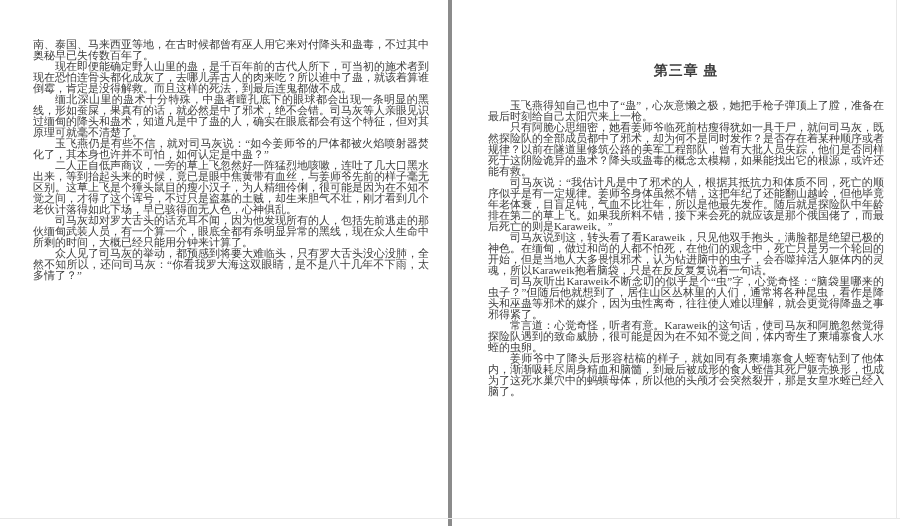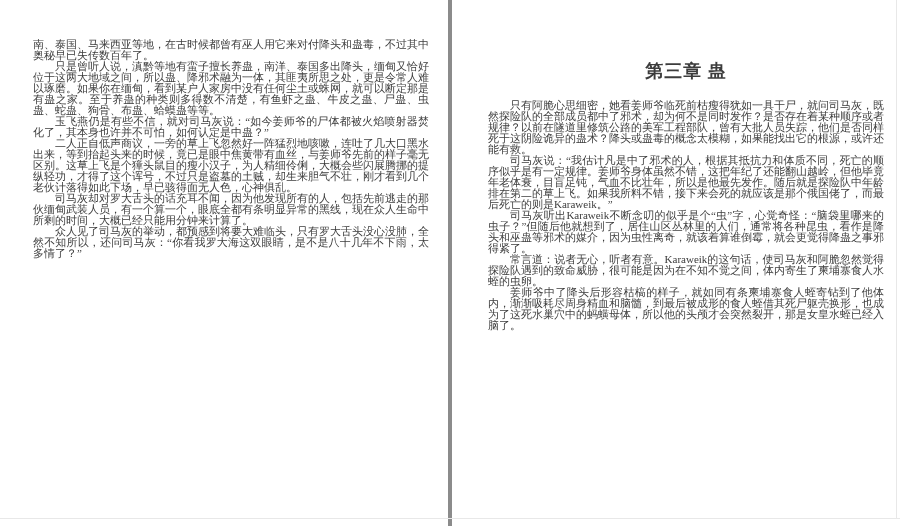--- a/index.html
+++ b/index.html
@@ -31,21 +31,21 @@
   .frame-bottom{
     position:absolute;left:0;top:518px;width:900px;height:1px;
     background:var(--frame);
   }
   .frame-right{
     position:absolute;left:896px;top:0;width:1px;height:519px;
     background:var(--frame);
   }
   .chapter-title{
     margin:0 0 19px 0;
-    font-size:18px;
+    font-size:14px;
     font-weight:bold;
     line-height:20px;
     text-align:center;
     letter-spacing:1px;
   }
   .page-body{
     font-size:11px;
     line-height:11px;
     text-align:justify;
     letter-spacing:0;
@@ -53,36 +53,39 @@
   .para{margin:0;}
   .para.indent{text-indent:2em;}
 </style>
 </head>
 <body>
 
 <div class="reader">
   <div class="page page-left">
     <div class="page-body">
         <p class="para">南、泰国、马来西亚等地，在古时候都曾有巫人用它来对付降头和蛊毒，不过其中奥秘早已失传数百年了。</p>
-        <p class="para indent">只是曾听人说，滇黔等地有蛮子擅长养蛊，南洋、泰国多出降头，缅甸又恰好位于这两大地域之间，所以蛊、降邪术融为一体，其匪夷所思之处，更是令常人难以琢磨。如果你在缅甸，看到某户人家房中没有任何尘土或蛛网，就可以断定那是有蛊之家。至于养蛊的种类则多得数不清楚，有鱼虾之蛊、牛皮之蛊、尸蛊、虫蛊、蛇蛊、狗骨、布蛊、蛤蟆蛊等等。</p>
+        <p class="para indent">现在即便能确定野人山里的蛊，是千百年前的古代人所下，可当初的施术者到现在恐怕连骨头都化成灰了，去哪儿弄古人的肉来吃？所以谁中了蛊，就该着算谁倒霉，肯定是没得解救。而且这样的死法，到最后连鬼都做不成。</p>
+        <p class="para indent">缅北深山里的蛊术十分特殊，中蛊者瞳孔底下的眼球都会出现一条明显的黑线，形如蚕屎，果真有的话，就必然是中了邪术，绝不会错。司马灰等人亲眼见识过缅甸的降头和蛊术，知道凡是中了蛊的人，确实在眼底都会有这个特征，但对其原理可就毫不清楚了。</p>
         <p class="para indent">玉飞燕仍是有些不信，就对司马灰说：“如今姜师爷的尸体都被火焰喷射器焚化了，其本身也许并不可怕，如何认定是中蛊？”</p>
-        <p class="para indent">二人正自低声商议，一旁的草上飞忽然好一阵猛烈地咳嗽，连吐了几大口黑水出来，等到抬起头来的时候，竟已是眼中焦黄带有血丝，与姜师爷先前的样子毫无区别。这草上飞是个獐头鼠目的瘦小汉子，为人精细伶俐，大概会些闪展腾挪的提纵轻功，才得了这个诨号，不过只是盗墓的土贼，却生来胆气不壮，刚才看到几个老伙计落得如此下场，早已骇得面无人色，心神俱乱。</p>
+        <p class="para indent">二人正自低声商议，一旁的草上飞忽然好一阵猛烈地咳嗽，连吐了几大口黑水出来，等到抬起头来的时候，竟已是眼中焦黄带有血丝，与姜师爷先前的样子毫无区别。这草上飞是个獐头鼠目的瘦小汉子，为人精细伶俐，很可能是因为在不知不觉之间，才得了这个诨号，不过只是盗墓的土贼，却生来胆气不壮，刚才看到几个老伙计落得如此下场，早已骇得面无人色，心神俱乱。</p>
         <p class="para indent">司马灰却对罗大舌头的话充耳不闻，因为他发现所有的人，包括先前逃走的那伙缅甸武装人员，有一个算一个，眼底全都有条明显异常的黑线，现在众人生命中所剩的时间，大概已经只能用分钟来计算了。</p>
         <p class="para indent">众人见了司马灰的举动，都预感到将要大难临头，只有罗大舌头没心没肺，全然不知所以，还问司马灰：“你看我罗大海这双眼睛，是不是八十几年不下雨，太多情了？”</p>
       </div>
   </div>
 
   <div class="divider"></div>
 
   <div class="page page-right">
     <h2 class="chapter-title">第三章 蛊</h2>
     <div class="page-body">
+        <p class="para indent">玉飞燕得知自己也中了“蛊”，心灰意懒之极，她把手枪子弹顶上了膛，准备在最后时刻给自己太阳穴来上一枪。</p>
         <p class="para indent">只有阿脆心思细密，她看姜师爷临死前枯瘦得犹如一具干尸，就问司马灰，既然探险队的全部成员都中了邪术，却为何不是同时发作？是否存在着某种顺序或者规律？以前在隧道里修筑公路的美军工程部队，曾有大批人员失踪，他们是否同样死于这阴险诡异的蛊术？降头或蛊毒的概念太模糊，如果能找出它的根源，或许还能有救。</p>
         <p class="para indent">司马灰说：“我估计凡是中了邪术的人，根据其抵抗力和体质不同，死亡的顺序似乎是有一定规律。姜师爷身体虽然不错，这把年纪了还能翻山越岭，但他毕竟年老体衰，目盲足钝，气血不比壮年，所以是他最先发作。随后就是探险队中年龄排在第二的草上飞。如果我所料不错，接下来会死的就应该是那个俄国佬了，而最后死亡的则是Karaweik。”</p>
-        <p class="para indent">司马灰听出Karaweik不断念叨的似乎是个“虫”字，心觉奇怪：“脑袋里哪来的虫子？”但随后他就想到了，居住山区丛林里的人们，通常将各种昆虫，看作是降头和巫蛊等邪术的媒介，因为虫性离奇，就该着算谁倒霉，就会更觉得降蛊之事邪得紧了。</p>
-        <p class="para indent">常言道：说者无心，听者有意。Karaweik的这句话，使司马灰和阿脆忽然觉得探险队遇到的致命威胁，很可能是因为在不知不觉之间，体内寄生了柬埔寨食人水蛭的虫卵。</p>
+        <p class="para indent">司马灰说到这，转头看了看Karaweik，只见他双手抱头，满脸都是绝望已极的神色。在缅甸，做过和尚的人都不怕死，在他们的观念中，死亡只是另一个轮回的开始，但是当地人大多畏惧邪术，认为钻进脑中的虫子，会吞噬掉活人躯体内的灵魂，所以Karaweik抱着脑袋，只是在反反复复说着一句话。</p>
+        <p class="para indent">司马灰听出Karaweik不断念叨的似乎是个“虫”字，心觉奇怪：“脑袋里哪来的虫子？”但随后他就想到了，居住山区丛林里的人们，通常将各种昆虫，看作是降头和巫蛊等邪术的媒介，因为虫性离奇，往往使人难以理解，就会更觉得降蛊之事邪得紧了。</p>
+        <p class="para indent">常言道：心觉奇怪，听者有意。Karaweik的这句话，使司马灰和阿脆忽然觉得探险队遇到的致命威胁，很可能是因为在不知不觉之间，体内寄生了柬埔寨食人水蛭的虫卵。</p>
         <p class="para indent">姜师爷中了降头后形容枯槁的样子，就如同有条柬埔寨食人蛭寄钻到了他体内，渐渐吸耗尽周身精血和脑髓，到最后被成形的食人蛭借其死尸躯壳换形，也成为了这死水巢穴中的蚂蟥母体，所以他的头颅才会突然裂开，那是女皇水蛭已经入脑了。</p>
       </div>
   </div>
 
   <div class="frame-right"></div>
   <div class="frame-bottom"></div>
 </div>
 
 </body></html>

